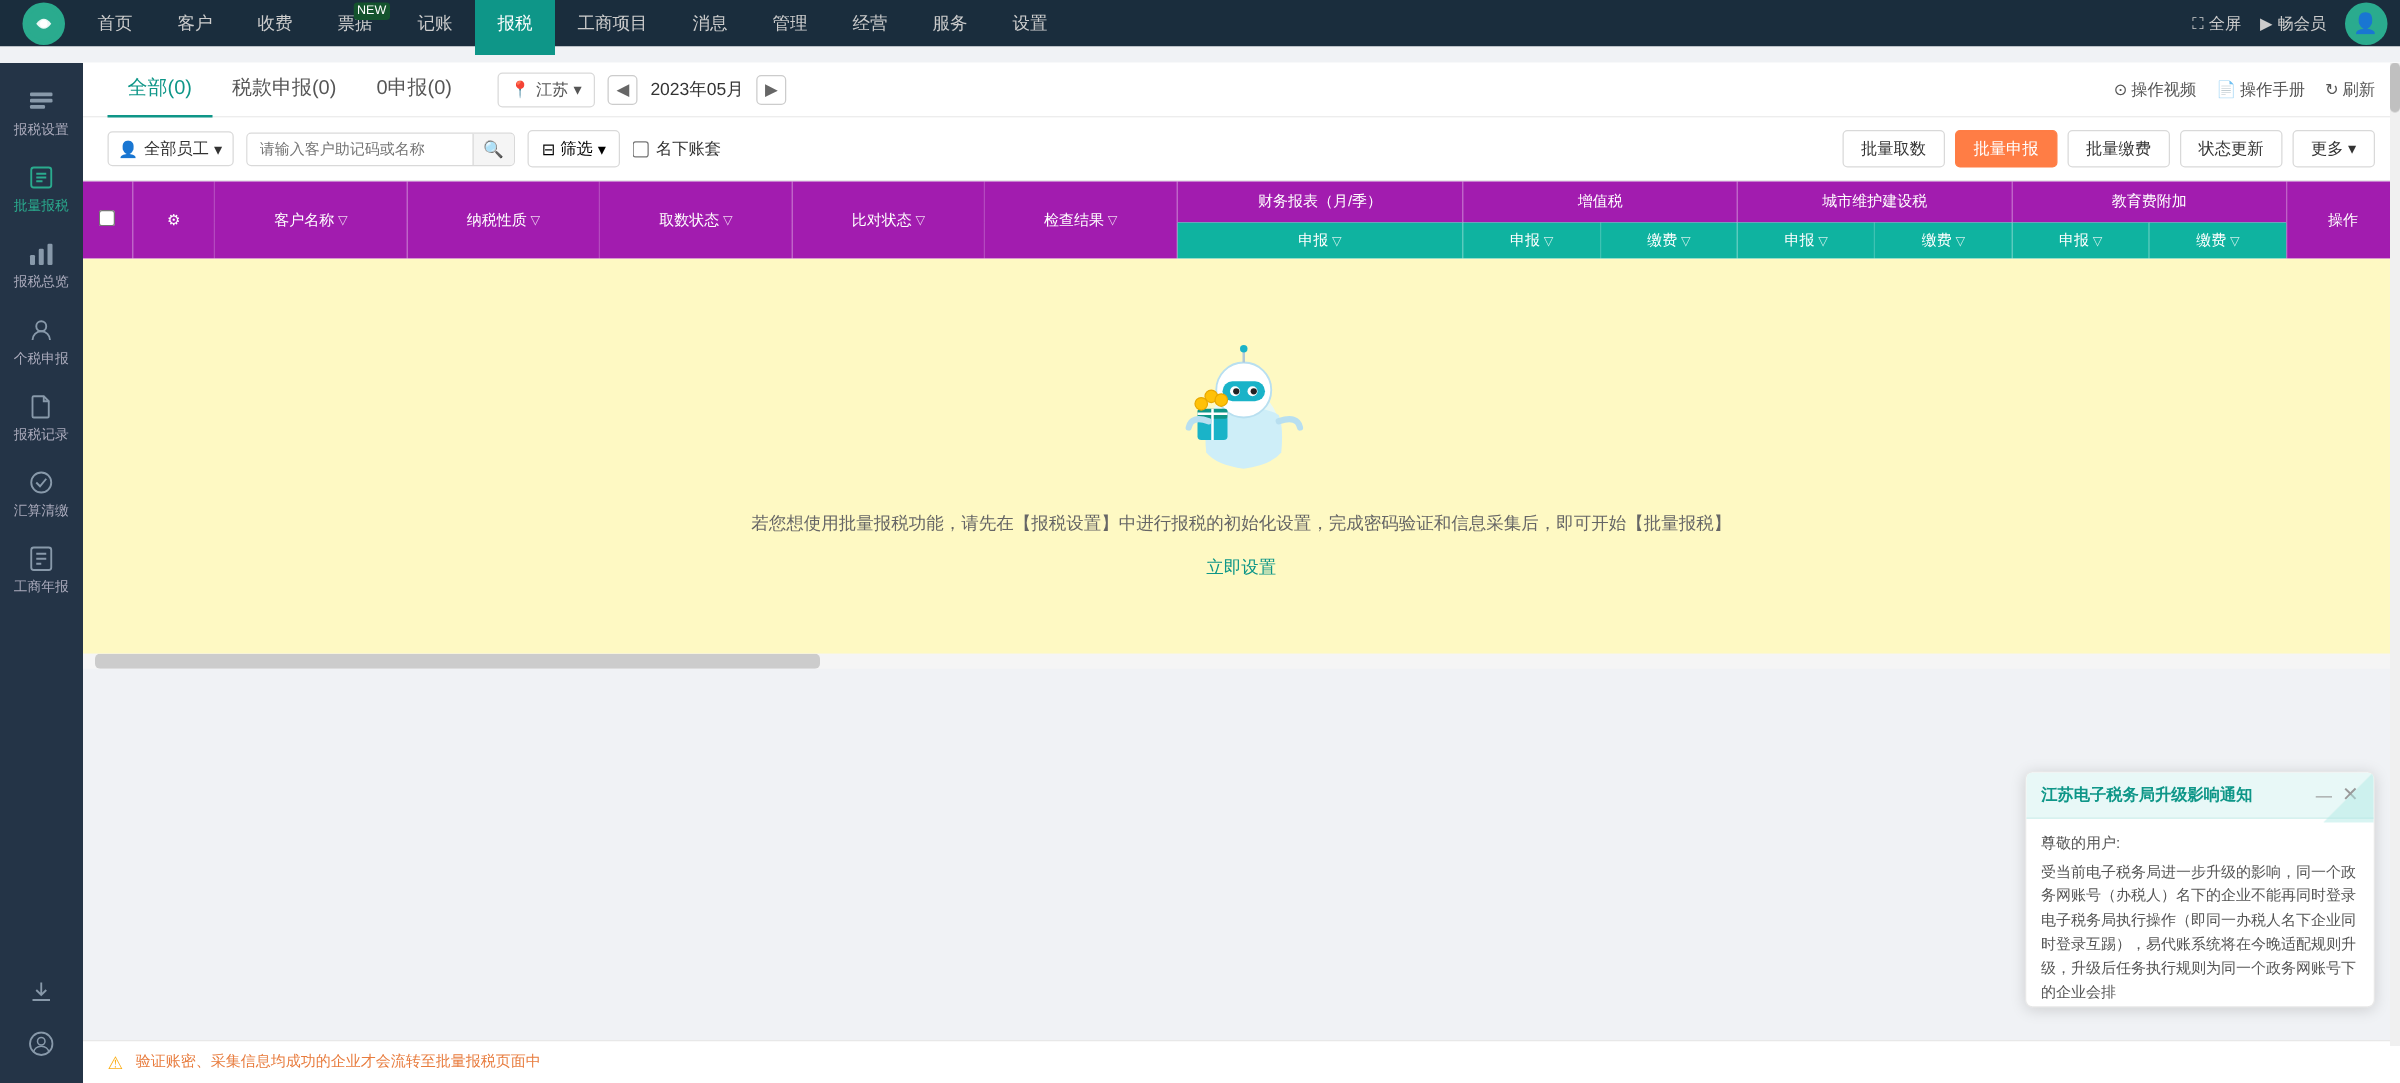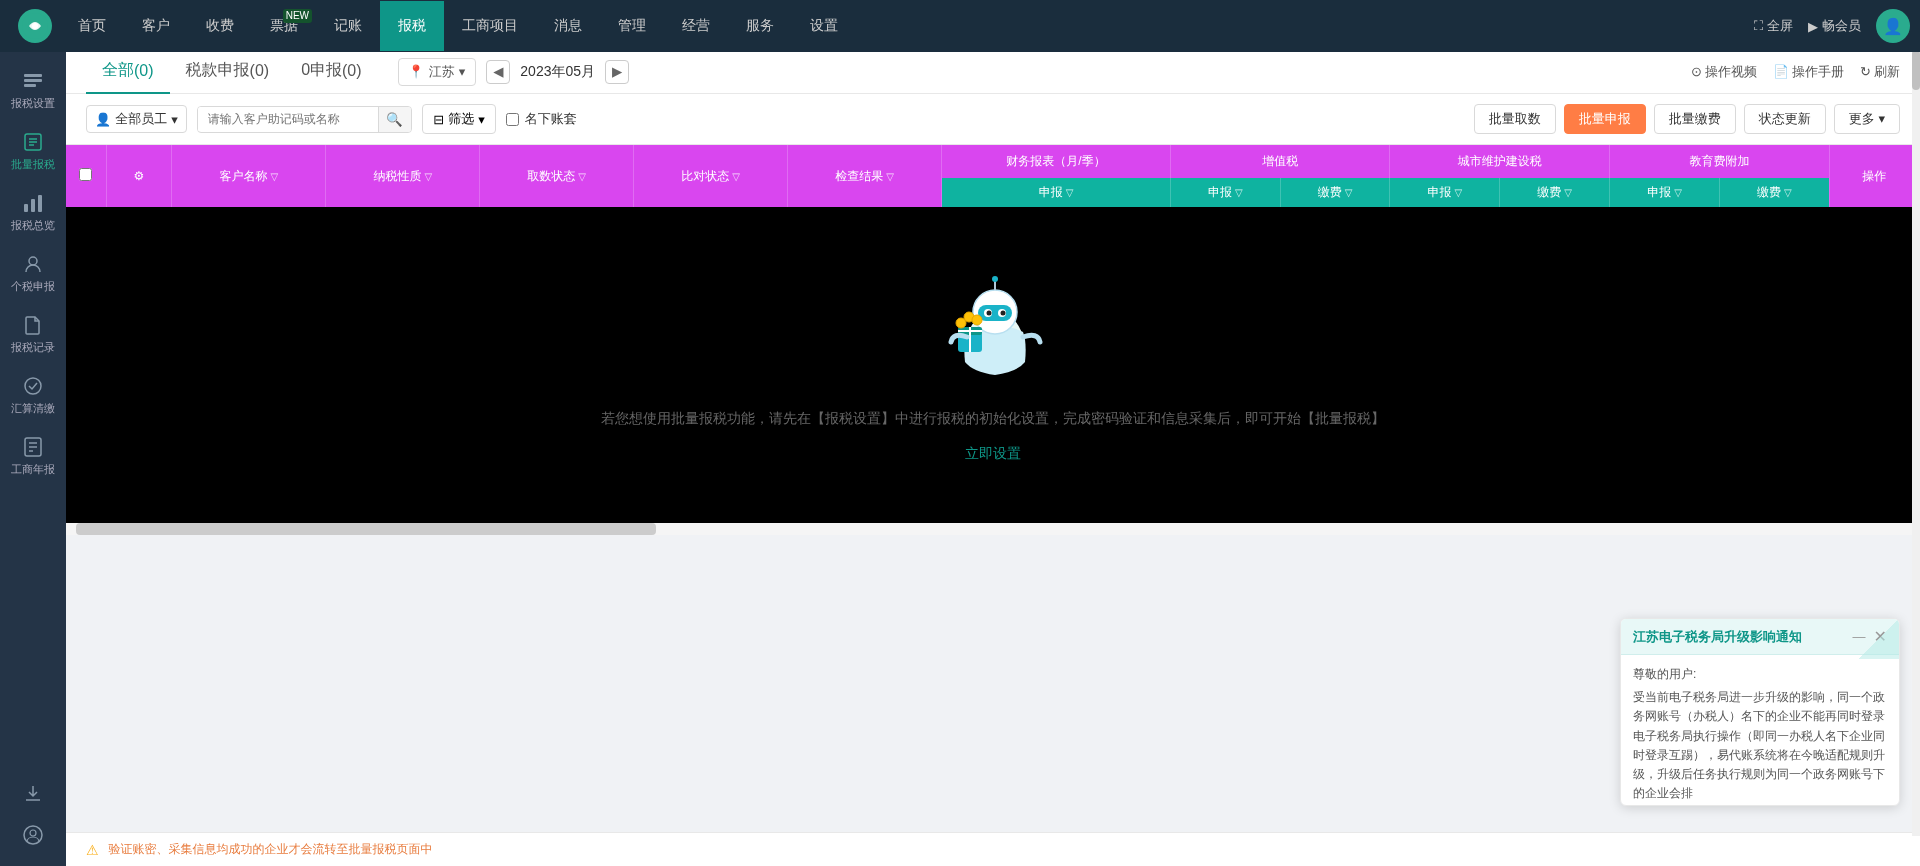--- a/index.html
+++ b/index.html
@@ -1,20 +1,20 @@
 <!DOCTYPE html>
 <html><head>
   <meta charset="utf-8">
   <style>
     * { margin: 0; padding: 0; box-sizing: border-box; }
     body { font-family: 'Microsoft YaHei', Arial, sans-serif; font-size: 13px; background: #f0f2f5; width: 1920px; min-height: 866px; overflow-x: hidden; }
 
     
     .top-nav {
-      height: 52px;
+      height: 37px;
       background: #1a2d3d;
       display: flex;
       align-items: center;
       padding: 0 10px;
       position: fixed;
       top: 0; left: 0; right: 0;
       z-index: 100;
     }
     .top-nav .logo {
       width: 50px;
@@ -299,21 +299,21 @@
     .table-container {
       background: white;
       margin: 0;
       overflow-x: auto;
     }
     .data-table {
       width: 100%;
       border-collapse: collapse;
     }
     .data-table thead tr th {
-      background: #d946ef;
+      background: #a21caf;
       color: white;
       padding: 8px 12px;
       text-align: center;
       font-size: 12px;
       font-weight: normal;
       border-right: 1px solid rgba(255,255,255,0.2);
       white-space: nowrap;
     }
     .data-table thead tr.sub-header th {
       background: #0fb3a0;
@@ -330,21 +330,21 @@
     }
     .checkbox-cell { width: 40px; }
 
     
     .empty-state {
       display: flex;
       flex-direction: column;
       align-items: center;
       justify-content: center;
       padding: 60px 20px;
-      background: #000000;
+      background: #fef9c3;
     }
     .robot-illustration {
       width: 120px;
       height: 120px;
       margin-bottom: 20px;
     }
     .empty-text {
       color: #666;
       font-size: 14px;
       text-align: center;

